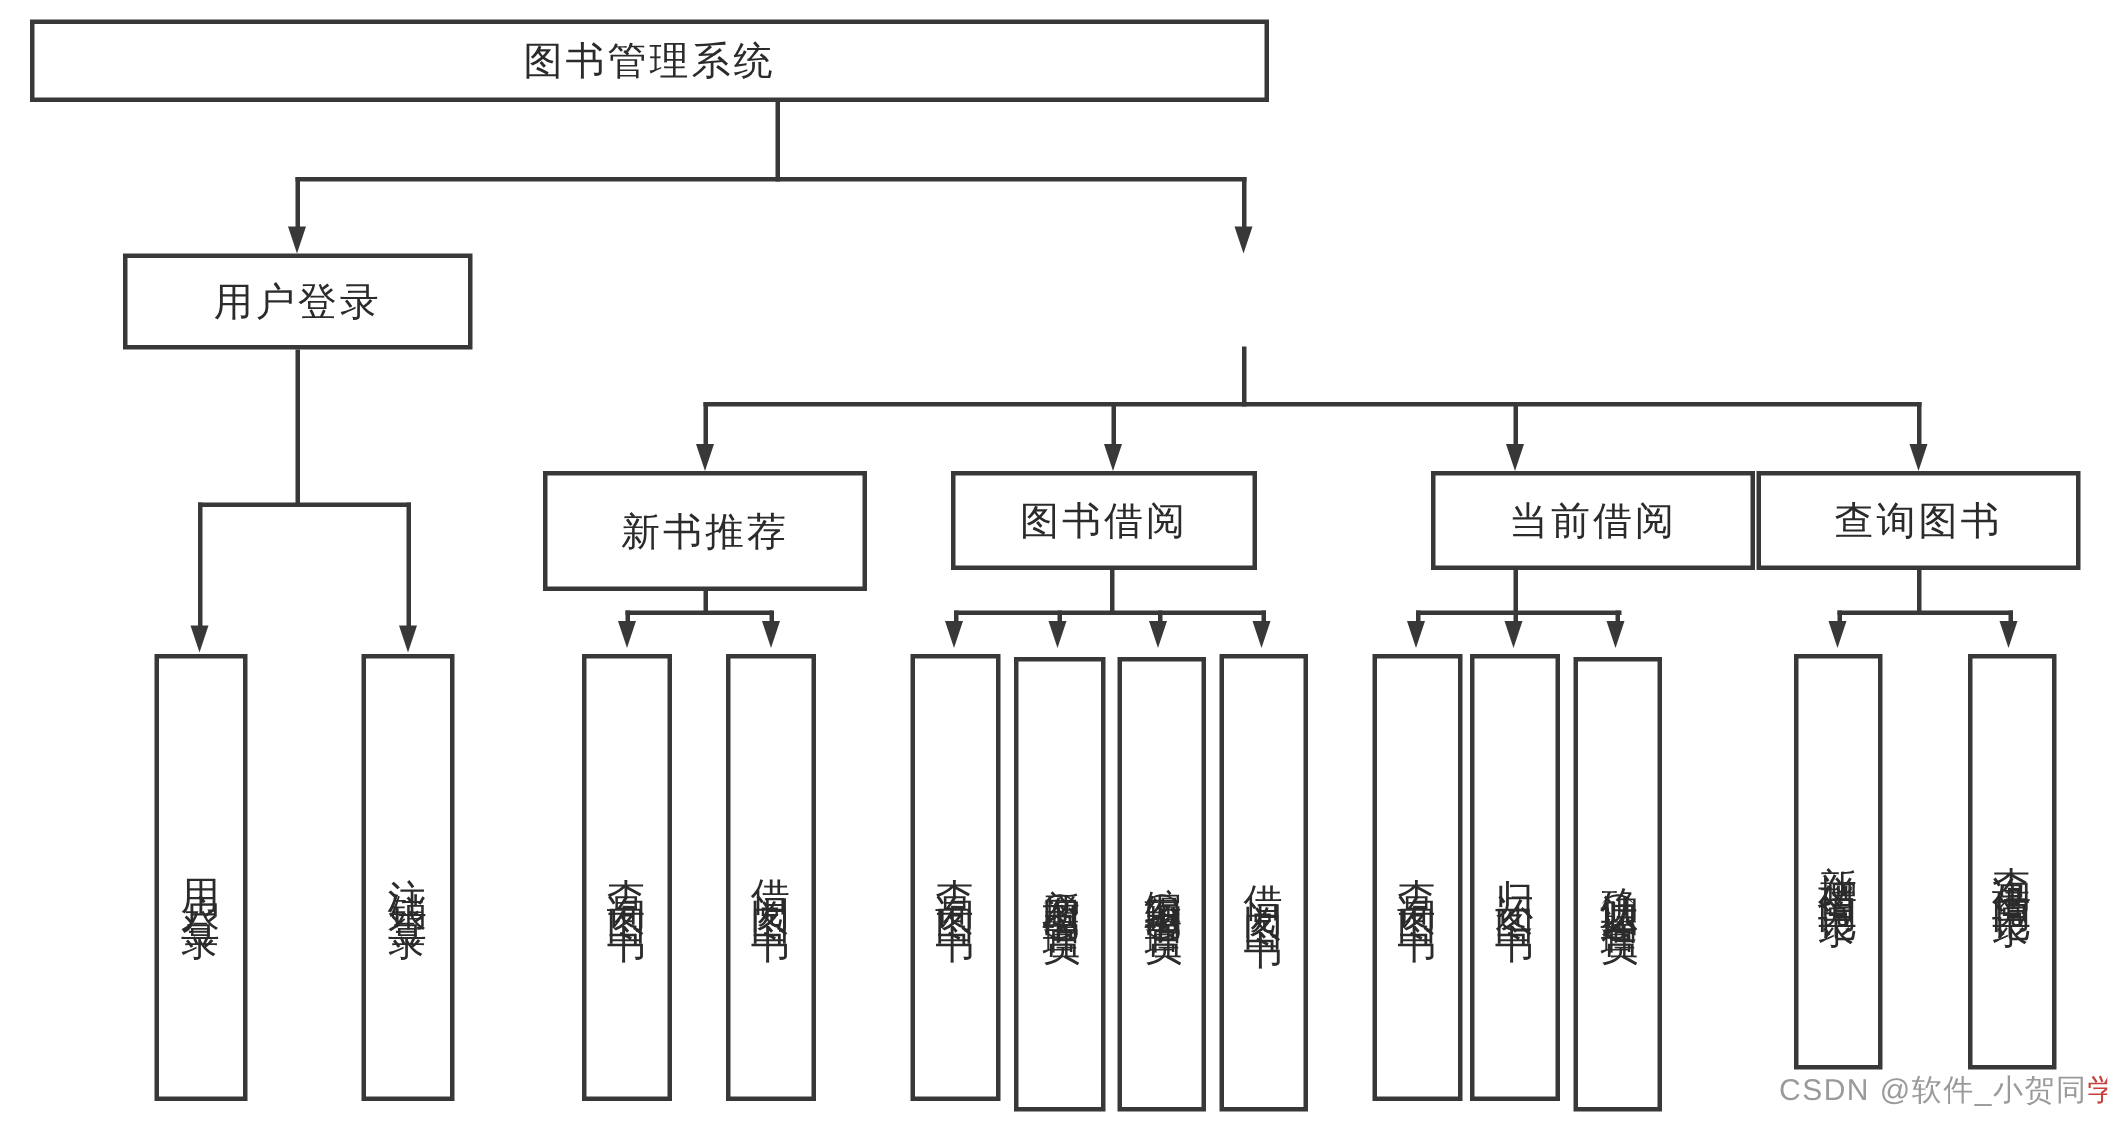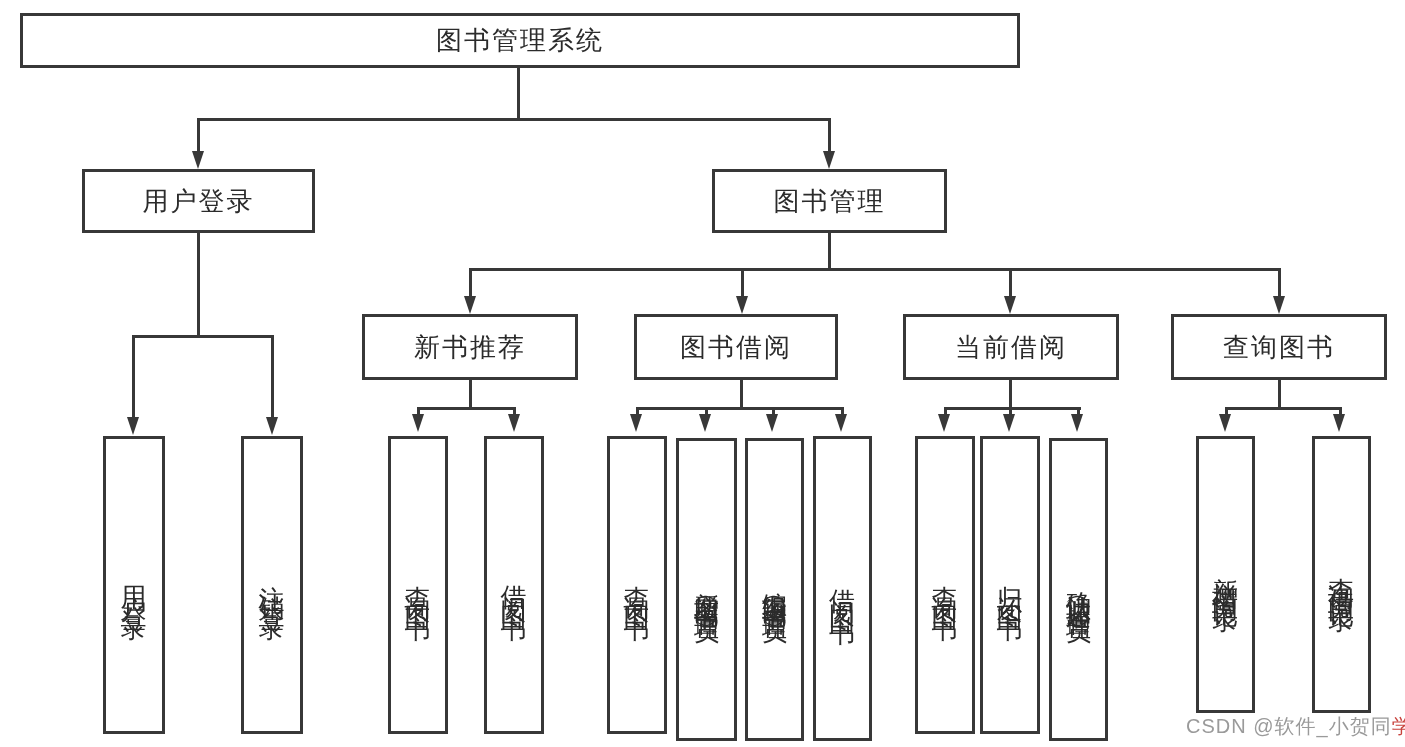--- a/index.html
+++ b/index.html
@@ -90,38 +90,35 @@
   <i class="vl" style="left:1077px;top:407px;height:9px"></i>
   <i class="ah" style="left:1071px;top:414px"></i>
 
   <i class="vl" style="left:1278px;top:376px;height:33px"></i>
   <i class="hl" style="left:1225px;top:407px;width:117px"></i>
   <i class="vl" style="left:1225px;top:407px;height:9px"></i>
   <i class="ah" style="left:1219px;top:414px"></i>
   <i class="vl" style="left:1339px;top:407px;height:9px"></i>
   <i class="ah" style="left:1333px;top:414px"></i>
 
-  <div class="node" style="left:20px;top:13px;width:1000px;height:55px">
+  <div class="node" style="left:20px;top:13px;width:826px;height:55px">
     <span>图书管理系统</span>
   </div>
 
   <div class="node" style="left:82px;top:169px;width:233px;height:64px">
     <span>用户登录</span>
   </div>
-  <div class="node" style="left:712px;top:169px;width:235px;height:64px">
-    <span>图书管理</span>
-  </div>
 
-  <div class="node" style="left:362px;top:314px;width:216px;height:66px">
+  <div class="node" style="left:362px;top:314px;width:216px;height:80px">
     <span>新书推荐</span>
   </div>
   <div class="node" style="left:634px;top:314px;width:204px;height:66px">
     <span>图书借阅</span>
   </div>
-  <div class="node" style="left:903px;top:314px;width:216px;height:66px">
+  <div class="node" style="left:954px;top:314px;width:216px;height:66px">
     <span>当前借阅</span>
   </div>
   <div class="node" style="left:1171px;top:314px;width:216px;height:66px">
     <span>查询图书</span>
   </div>
 
   <div class="vnode" style="left:103px;top:436px;width:62px;height:298px">
     <span>用户登录</span>
   </div>
   <div class="vnode" style="left:241px;top:436px;width:62px;height:298px">

